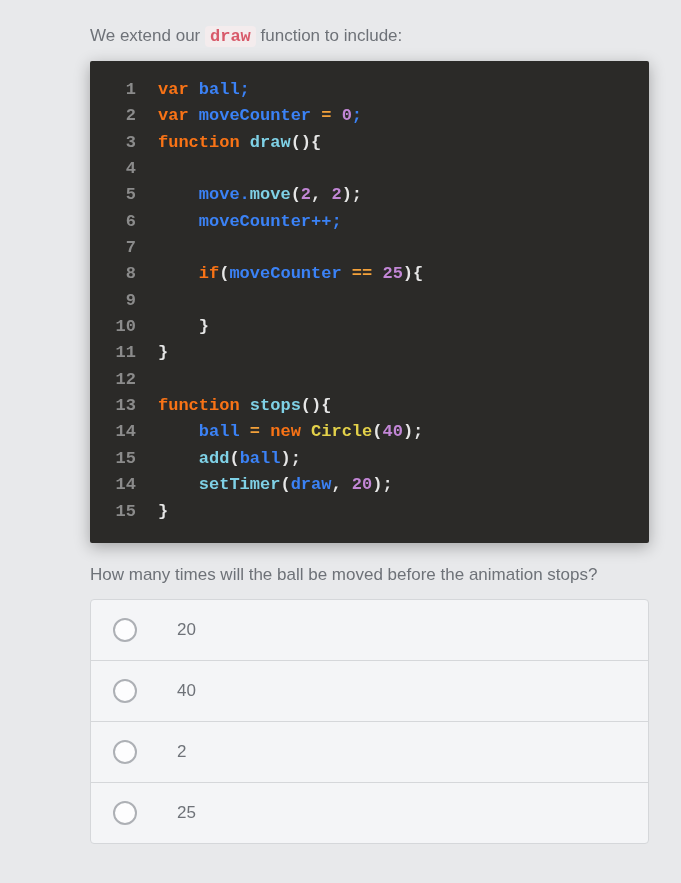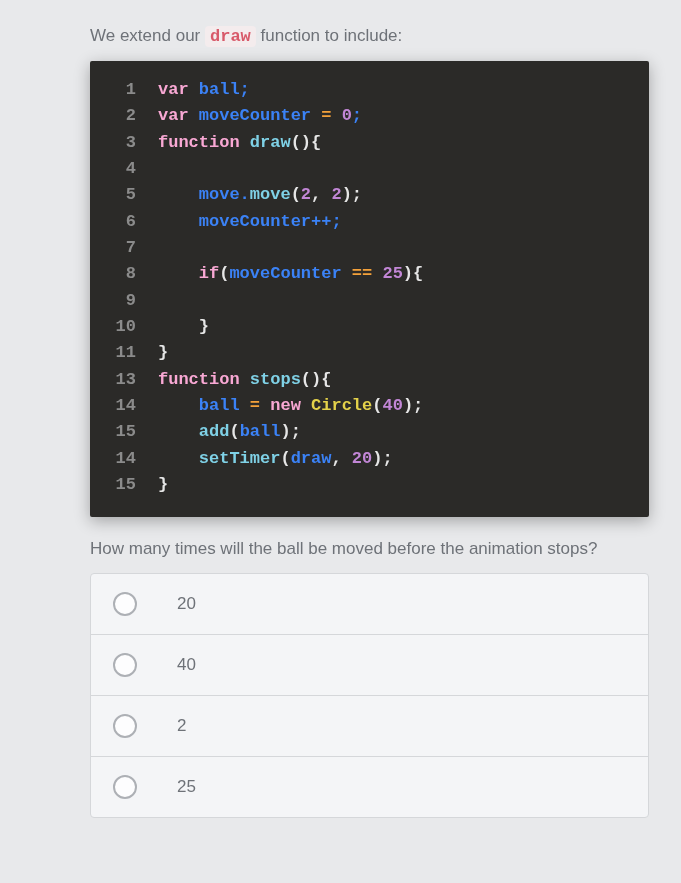--- a/index.html
+++ b/index.html
@@ -48,21 +48,21 @@
     white-space: pre;
   }
   .ln {
     width: 34px;
     flex: 0 0 34px;
     text-align: right;
     color: #8b8b8b;
     font-weight: bold;
     padding-right: 22px;
   }
-  .kw   { color: #f9a8d4; } 
+  .kw   { color: #f97316; } 
   .eq   { color: #f4a13a; }
   .fn   { color: #7fd1e6; } 
   .num  { color: #c286d6; } 
   .op   { color: #e6e6e6; }
   .id   { color: #3b82f6; }
   .call { color: #7fd1e6; text-align: right; }
   .cls  { color: #e3d14a; text-align: center; }
 
   .question {
     font-size: 17px;
@@ -108,20 +108,21 @@
       <div class="code-line"><span class="ln">2</span><span><span class="kw">var</span> <span class="id">moveCounter</span> <span class="eq">=</span> <span class="num">0</span><span class="id">;</span></span></div>
       <div class="code-line"><span class="ln">3</span><span><span class="kw">function</span> <span class="fn">draw</span><span class="op">(){</span></span></div>
       <div class="code-line"><span class="ln">4</span><span></span></div>
       <div class="code-line"><span class="ln">5</span><span>    <span class="id">move.</span><span class="call">move</span><span class="op">(</span><span class="num">2</span><span class="op">, </span><span class="num">2</span><span class="op">);</span></span></div>
       <div class="code-line"><span class="ln">6</span><span>    <span class="id">moveCounter++;</span></span></div>
       <div class="code-line"><span class="ln">7</span><span></span></div>
       <div class="code-line"><span class="ln">8</span><span>    <span class="kw">if</span><span class="op">(</span><span class="id">moveCounter</span> <span class="eq">==</span> <span class="num">25</span><span class="op">){</span></span></div>
       <div class="code-line"><span class="ln">9</span></div>
       <div class="code-line"><span class="ln">10</span><span>    <span class="op">}</span></span></div>
       <div class="code-line"><span class="ln">11</span><span><span class="op">}</span></span></div>
+      <div class="code-line"><span class="ln">12</span><span></span></div>
       <div class="code-line"><span class="ln">13</span><span><span class="kw">function</span> <span class="fn">stops</span><span class="op">(){</span></span></div>
       <div class="code-line"><span class="ln">14</span><span>    <span class="id">ball</span> <span class="eq">=</span> <span class="kw">new</span> <span class="cls">Circle</span><span class="op">(</span><span class="num">40</span><span class="op">);</span></span></div>
       <div class="code-line"><span class="ln">15</span><span>    <span class="call">add</span><span class="op">(</span><span class="id">ball</span><span class="op">);</span></span></div>
       <div class="code-line"><span class="ln">14</span><span>    <span class="call">setTimer</span><span class="op">(</span><span class="id">draw</span><span class="op">, </span><span class="num">20</span><span class="op">);</span></span></div>
       <div class="code-line"><span class="ln">15</span><span><span class="op">}</span></span></div>
     </div>
 
   <div class="question">How many times will the ball be moved before the animation stops?</div>
 
   <div class="options" id="options-list">

